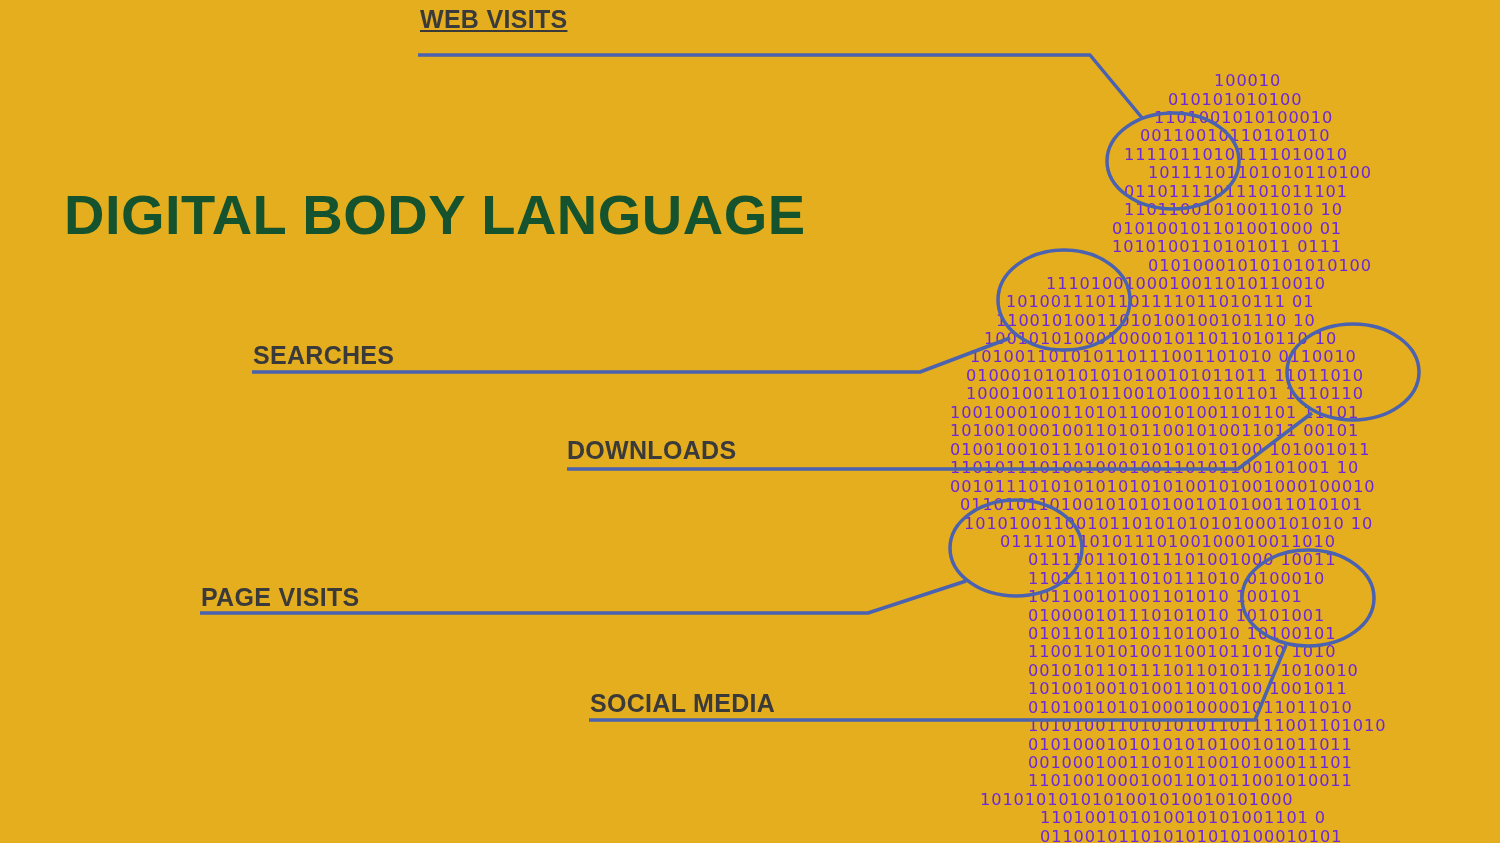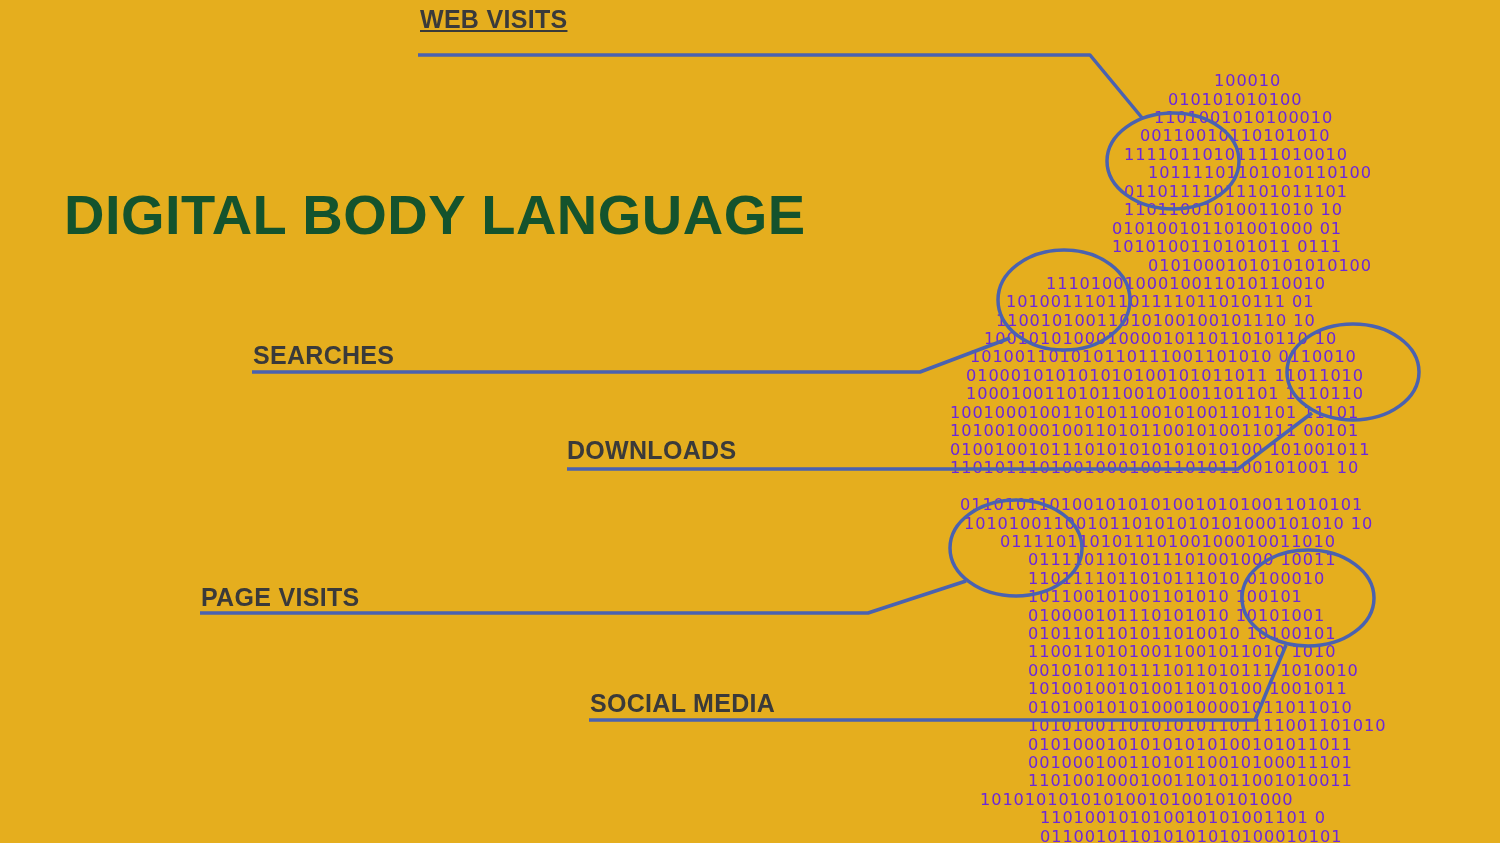--- a/index.html
+++ b/index.html
@@ -32,20 +32,21 @@
       <div class="brow" style="left: 1006px; top: 293px;">1010011101101111011010111 01</div>
       <div class="brow" style="left: 996px; top: 312px;">11001010011010100100101110 10</div>
       <div class="brow" style="left: 984px; top: 330px;">10010101000100001011011010110 10</div>
       <div class="brow" style="left: 970px; top: 348px;">101001101010110111001101010 0110010</div>
       <div class="brow" style="left: 966px; top: 367px;">010001010101010100101011011 11011010</div>
       <div class="brow" style="left: 966px; top: 385px;">1000100110101100101001101101 1110110</div>
       <div class="brow" style="left: 950px; top: 404px;">1001000100110101100101001101101 11101</div>
       <div class="brow" style="left: 950px; top: 422px;">1010010001001101011001010011011 00101</div>
       <div class="brow" style="left: 950px; top: 441px;">0100100101110101010101010100 101001011</div>
       <div class="brow" style="left: 950px; top: 459px;">1101011101001000100110101100101001 10</div>
+      <div class="brow" style="left: 950px; top: 478px;">00101110101010101010100101001000100010</div>
       <div class="brow" style="left: 960px; top: 496px;">011010110100101010100101010011010101</div>
       <div class="brow" style="left: 964px; top: 515px;">1010100110010110101010101000101010 10</div>
       <div class="brow" style="left: 1000px; top: 533px;">011110110101110100100010011010</div>
       <div class="brow" style="left: 1028px; top: 551px;">0111101101011101001000 10011</div>
       <div class="brow" style="left: 1028px; top: 570px;">1101111011010111010 0100010</div>
       <div class="brow" style="left: 1028px; top: 588px;">101100101001101010 100101</div>
       <div class="brow" style="left: 1028px; top: 607px;">010000101110101010 10101001</div>
       <div class="brow" style="left: 1028px; top: 625px;">0101101101011010010 10100101</div>
       <div class="brow" style="left: 1028px; top: 643px;">11001101010011001011010 1010</div>
       <div class="brow" style="left: 1028px; top: 662px;">0010101101111011010111 1010010</div>

